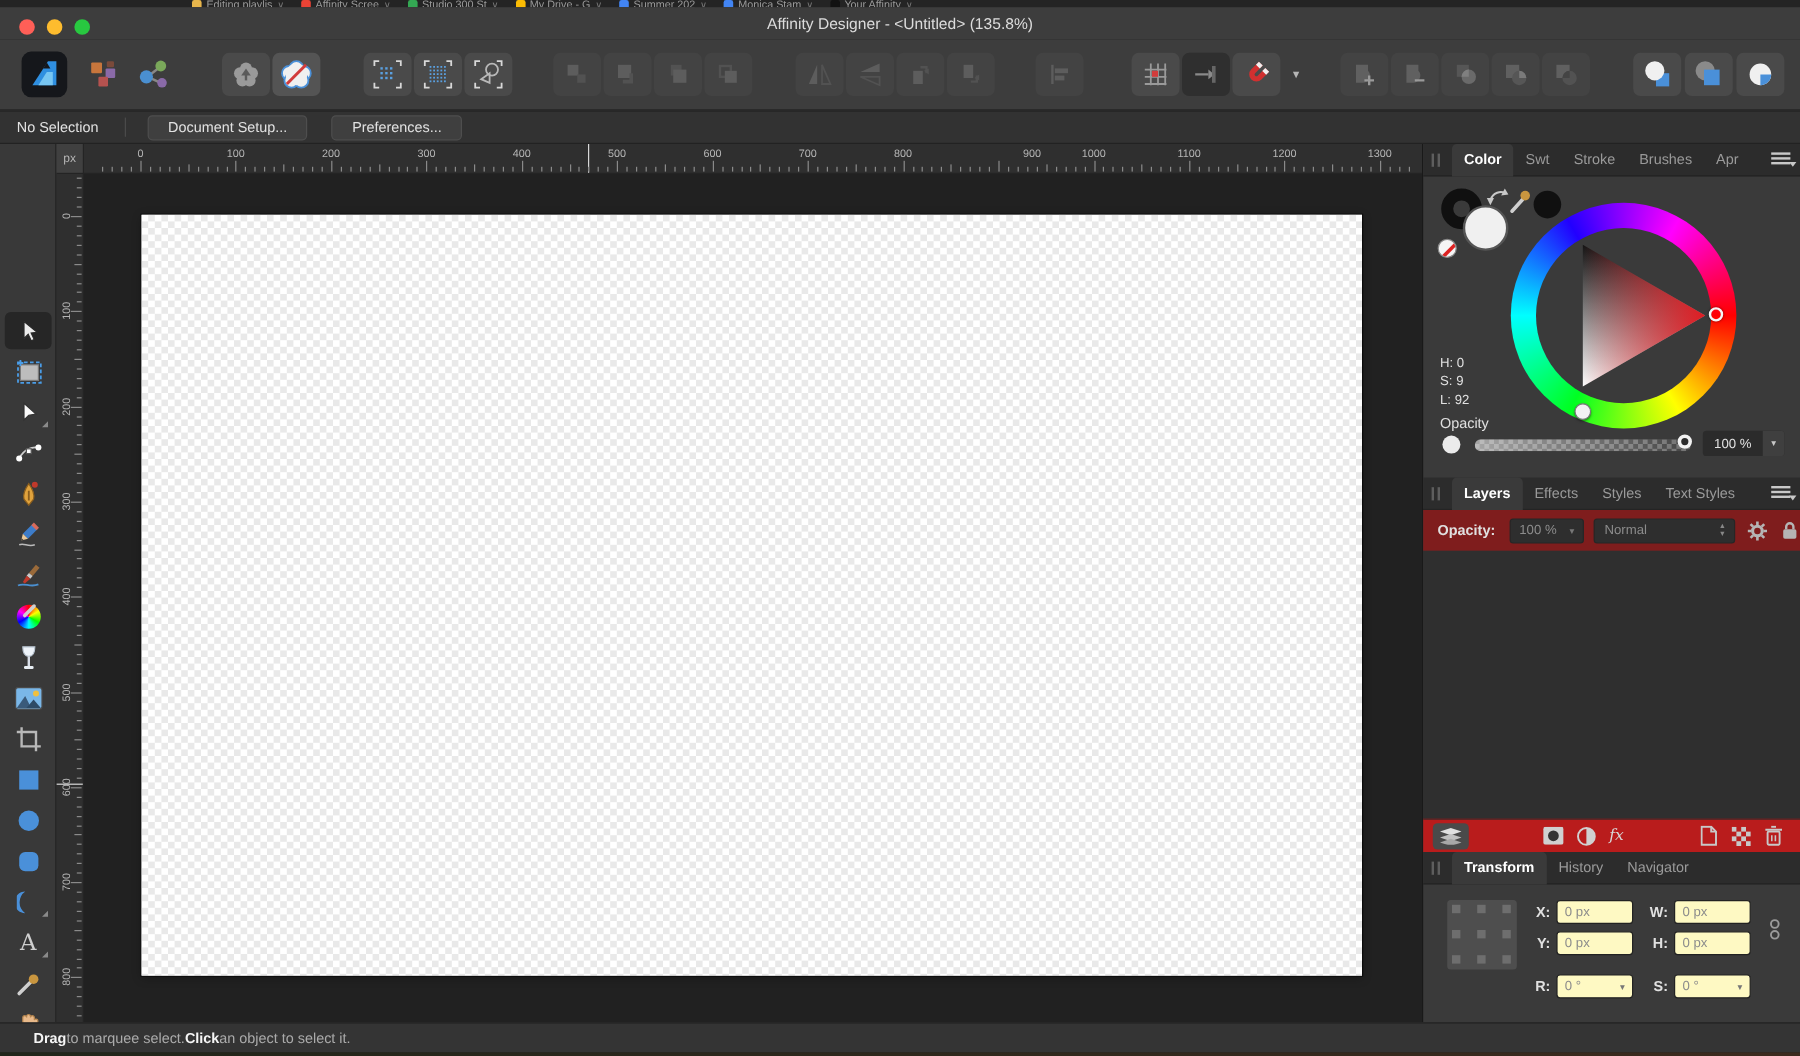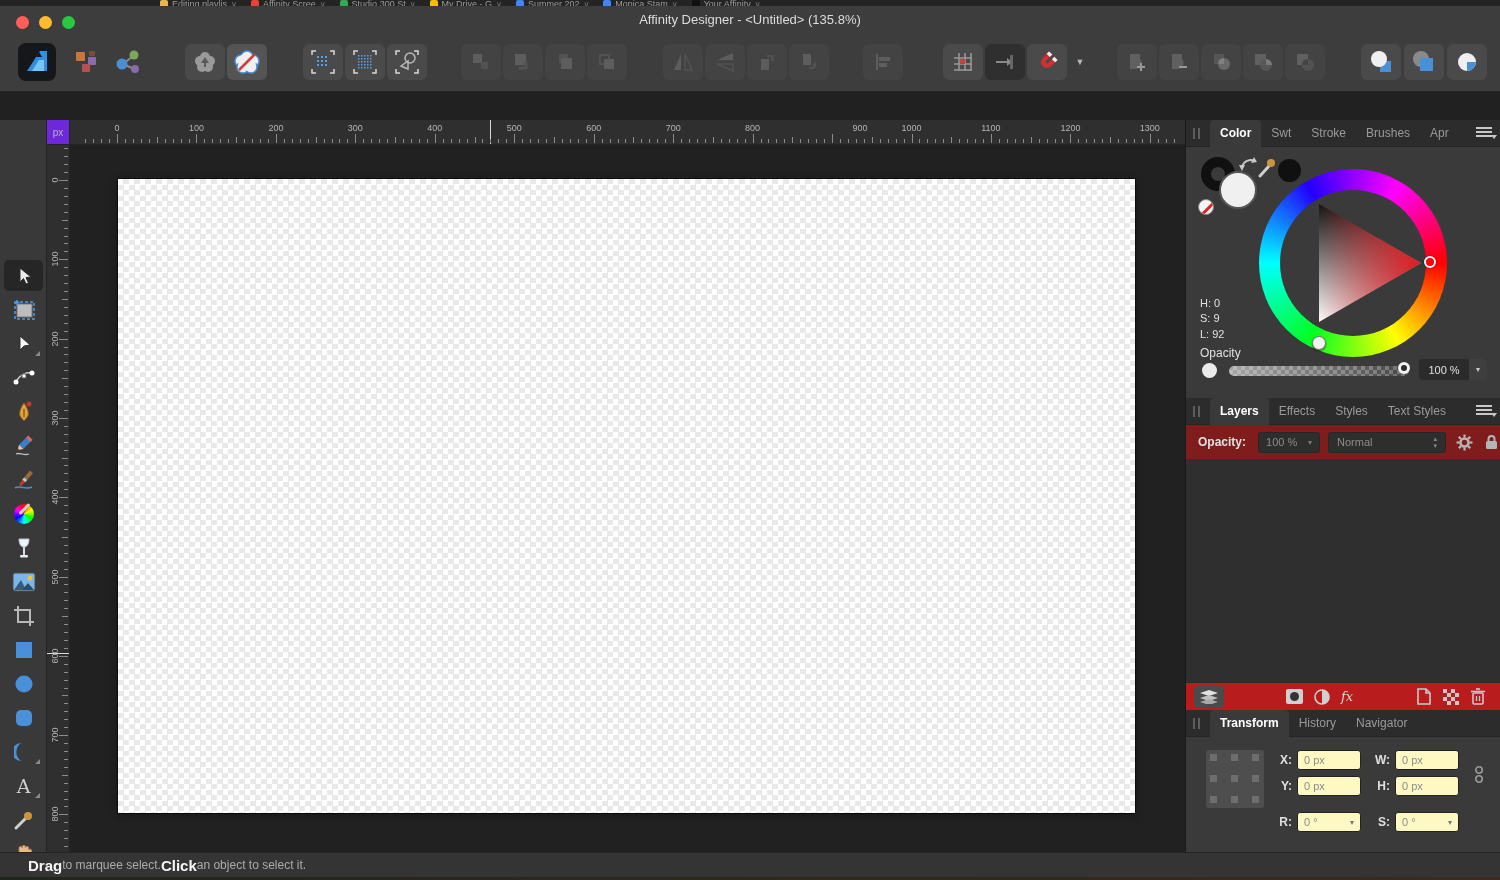--- a/index.html
+++ b/index.html
@@ -38,21 +38,21 @@
   
   .tools { position:absolute; left:0; top:120px; width:47px; height:732px; background:#393939; border-right:1px solid #242424; }
   .tool { position:absolute; left:4px; width:39px; height:31px; border-radius:5px; display:flex; align-items:center; justify-content:center; }
   .tool.sel { background:#262626; }
   .tool .fly { position:absolute; right:3px; bottom:3px; width:0; height:0; border-left:5px solid transparent; border-bottom:5px solid #8a8a8a; }
   .wheel-icon { width:20px; height:20px; border-radius:50%; background:conic-gradient(#f00,#ff0,#0f0,#0ff,#00f,#f0f,#f00); position:relative; }
   .wheel-icon::after { content:""; position:absolute; left:9px; top:-2px; width:3px; height:14px; background:#cfcfcf; transform:rotate(45deg); border-radius:2px; }
   .text-tool-glyph { font-family:"DejaVu Serif", serif; font-size:19px; color:#cfcfcf; }
 
   
-  .ruler-corner { position:absolute; left:47px; top:120px; width:23px; height:25px; background:#6d28d9; color:#b5b5b5; font-size:10px; display:flex; align-items:center; justify-content:center; border-right:1px solid #242424; border-bottom:1px solid #242424; }
+  .ruler-corner { position:absolute; left:47px; top:120px; width:23px; height:25px; background:#404040; color:#b5b5b5; font-size:10px; display:flex; align-items:center; justify-content:center; border-right:1px solid #242424; border-bottom:1px solid #242424; }
   .hruler { position:absolute; left:70px; top:120px; width:1115px; height:25px; background:#2f2f2f; border-bottom:1px solid #242424; overflow:hidden; }
   .hruler .tick { position:absolute; bottom:1px; width:1px; height:4px; background:#8a8a8a; }
   .hruler .t5 { height:6px; } .hruler .t10 { height:9px; }
   .hruler .rlabel { position:absolute; top:3px; transform:translateX(-50%); font-size:9px; color:#b5b5b5; }
   .hmarker { position:absolute; left:420px; top:0; width:1px; height:25px; background:#d8d8d8; }
   .vruler { position:absolute; left:47px; top:145px; width:23px; height:707px; background:#2f2f2f; border-right:1px solid #242424; overflow:hidden; }
   .vruler .tick { position:absolute; right:1px; height:1px; width:4px; background:#8a8a8a; }
   .vruler .t5 { width:6px; } .vruler .t10 { width:9px; }
   .vruler .rlabel { position:absolute; left:-2px; width:20px; text-align:center; transform:translateY(-50%) rotate(-90deg); font-size:9px; color:#b5b5b5; }
   .vmarker { position:absolute; top:508px; left:0; height:1px; width:23px; background:#d8d8d8; }
@@ -111,21 +111,21 @@
   .transform-body { position:absolute; top:617px; left:0; width:315px; height:115px; }
   .anchor-widget { position:absolute; left:20px; top:13px; width:58px; height:58px; background:#4e4e4e; border-radius:3px; }
   .anchor-widget i { position:absolute; width:7px; height:7px; background:#6e6e6e; }
   .tf-label { position:absolute; width:18px; text-align:right; font-size:12px; font-weight:bold; color:#e0e0e0; }
   .tf-field { position:absolute; width:64px; height:20px; background:#fef9c3; border:1px solid #222; border-radius:3px; display:flex; align-items:center; padding:0 6px; font-size:11px; color:#8c8c8c; }
   .tf-field .dd { margin-left:auto; font-size:8px; color:#777; }
   .link-icon { position:absolute; left:288px; top:28px; }
 
   
   .statusbar { position:absolute; left:0; top:852px; width:1500px; height:25px; background:#343434; border-top:1px solid #232323; display:flex; align-items:center; }
-  .statusbar .b { font-size:15px; font-weight:bold; color:#f5f5f5; }
+  .statusbar .b { font-size:12px; font-weight:bold; color:#f5f5f5; }
   .statusbar .t { font-size:12px; color:#ababab; }
   .desktop-sliver { position:absolute; left:0; top:877px; width:1500px; height:3px; background:linear-gradient(to right, #20251a, #3c2a1e); }
 </style>
 </head>
 <body>
 
 <div class="app">
 
   <div class="browser-strip">
       <span class="btab">
@@ -451,20 +451,26 @@
       </div>
       <div class="bt bt-raised">
         <svg width="26" height="26" viewBox="0 0 26 26">
             <circle cx="13" cy="13" r="9" fill="#f0f0f0"></circle>
             <path d="M13 13 L22 13 A9 9 0 0 1 13 22 Z" fill="#4a90d9"></path>
           </svg>
       </div>
     </div>
   </div>
 
+  <div class="contextbar">
+    <span class="ctx-status">No Selection</span>
+    <span class="ctx-div"></span>
+    <button class="ctx-btn">Document Setup...</button>
+    <button class="ctx-btn">Preferences...</button>
+  </div>
 
   <div class="tools">
     <div class="tool sel" style="top:140px">
       <svg width="20" height="20" viewBox="0 0 20 20">
           <path d="M6 2 L6 16 L9.5 12.5 L12 18 L14.5 17 L12 11.5 L17 11 Z" fill="#ececec" stroke="#2a2a2a" stroke-width="1"></path>
         </svg>
     </div>
     <div class="tool" style="top:174px">
       <svg width="22" height="22" viewBox="0 0 22 22">
           <rect x="4" y="5" width="15" height="13" fill="#bdbdbd" stroke="#7a7a7a"></rect>

